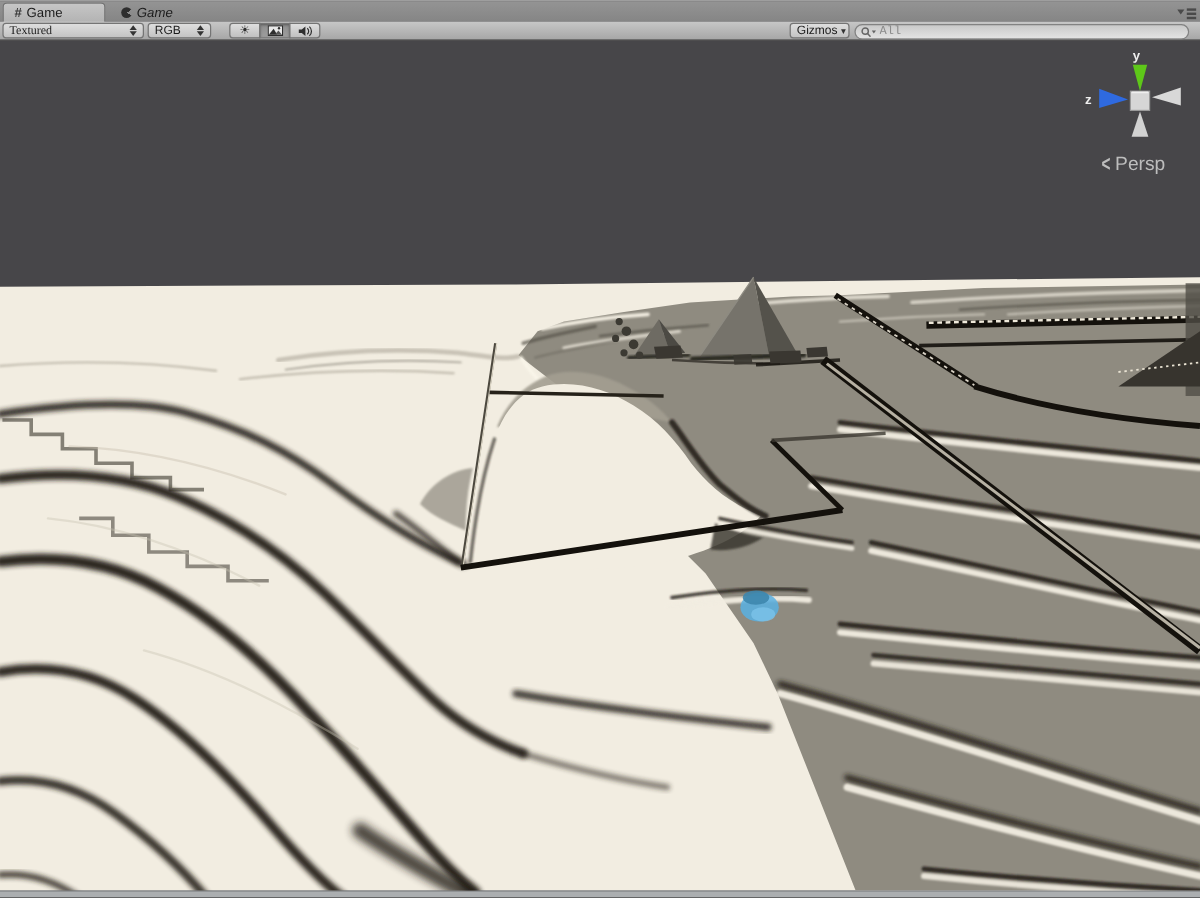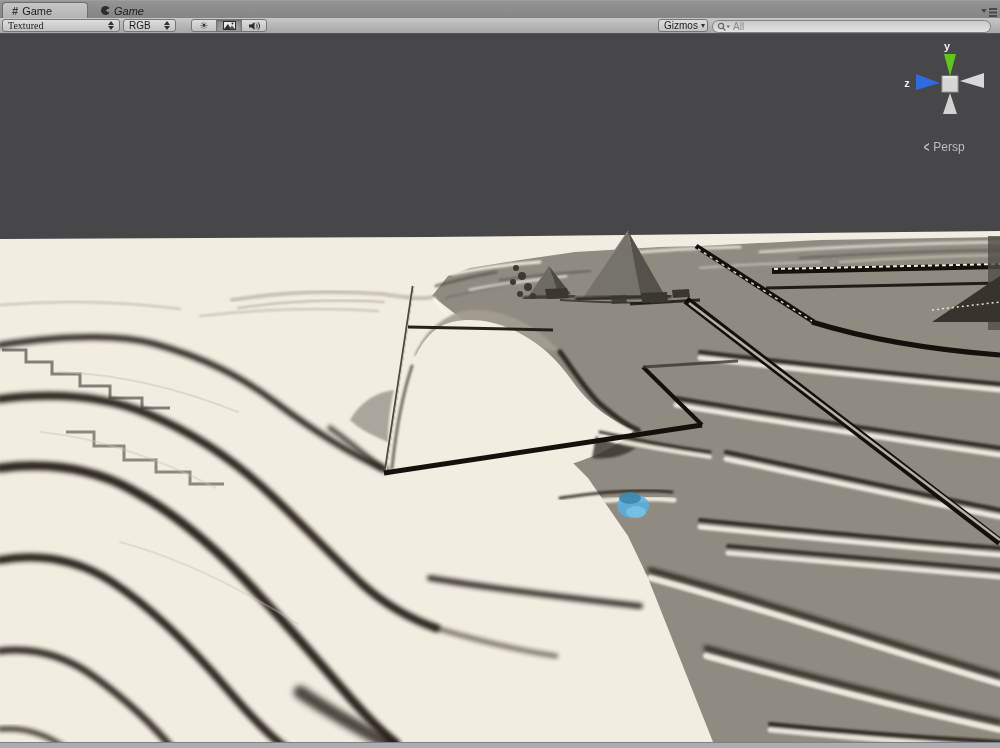--- a/index.html
+++ b/index.html
@@ -66,39 +66,39 @@
   .caret{font-size:8px;color:#333;margin-left:3px;}
   .searchwrap{
     position:absolute;left:712px;top:2px;width:279px;height:13px;
     background:linear-gradient(#c9c9c9,#e3e3e3);
     border:1px solid #828282;border-radius:8px;
     display:flex;align-items:center;padding:0 6px 0 4px;
   }
   .search-input{
     flex:1;border:none;outline:none;background:transparent;
     font-size:10px;color:#444;padding:0;margin-left:2px;
-    font-family:Liberation Sans, sans-serif;
+    font-family:Liberation Mono, monospace;
   }
   .search-input::placeholder{color:#8a8a8a;opacity:1;}
   
   .viewport{position:relative;width:1000px;height:708px;cursor:default;}
   .terrain-svg{display:block;}
   
   .ln{fill:none;stroke-linecap:round;stroke-linejoin:round;}
   .sq{fill:none;stroke-linecap:butt;}
   .contour{stroke:var(--c-contour,#211d15);}
   .cream-ln{stroke:var(--c-sand,#f2ede1);}
   .road-ln{stroke:var(--c-road,#14110c);}
   .dash-ln{stroke:#efe9da;}
   .sandfill{fill:var(--c-sand,#f2ede1);}
   .platfill{fill:var(--c-plateau,#8f8b80);}
   
   .scene-gizmo{position:absolute;right:6px;top:4px;width:100px;text-align:center;}
   .gizmo-label{fill:var(--c-gizmo_text,#eee);font-size:11px;font-weight:bold;font-family:"Liberation Sans",sans-serif;}
-  .persp{margin-top:16px;color:var(--c-persp_text,#bdbdbd);font-size:12px;}
+  .persp{margin-top:4px;color:var(--c-persp_text,#bdbdbd);font-size:16px;}
   .persp-chev{display:inline-block;transform:scale(.8,1.15);margin-right:3px;font-weight:bold;}
   
   .bottom-strip{height:6px;background:var(--c-frame_bottom,#abaeb0);border-top:1px solid #7e8184;}
 </style>
 </head>
 <body>
 
 <div class="window">
 
   <div class="tabbar">

